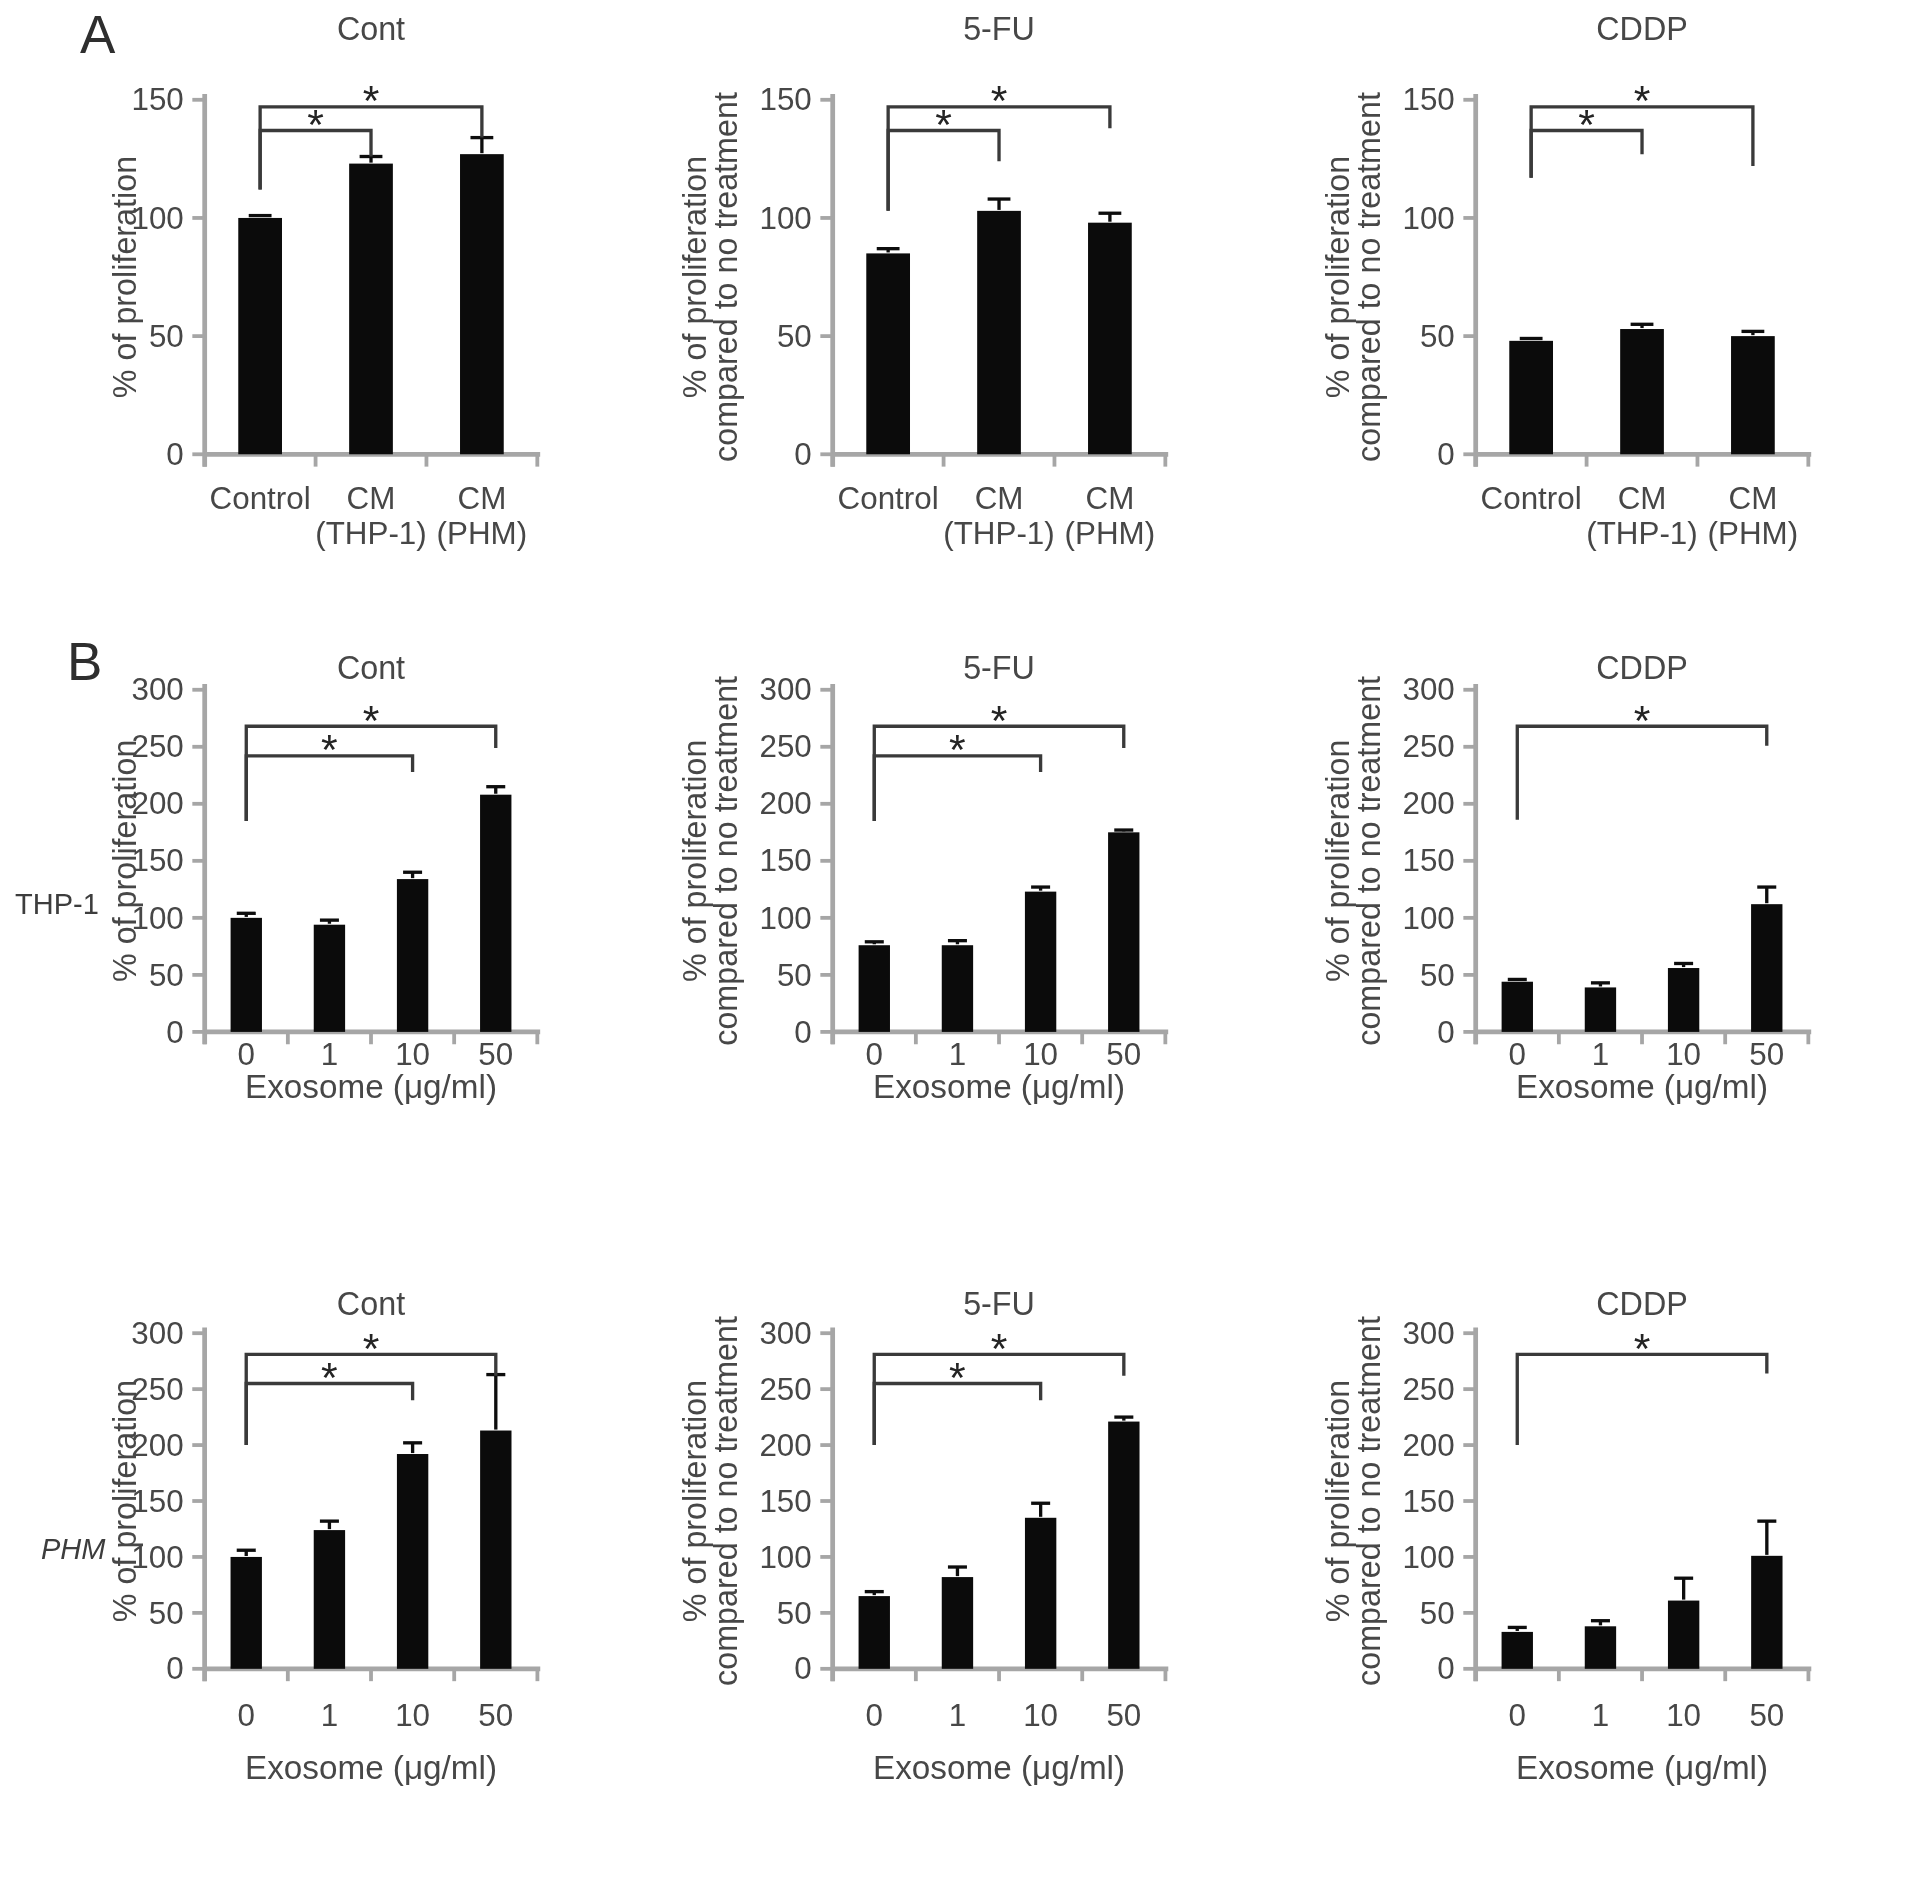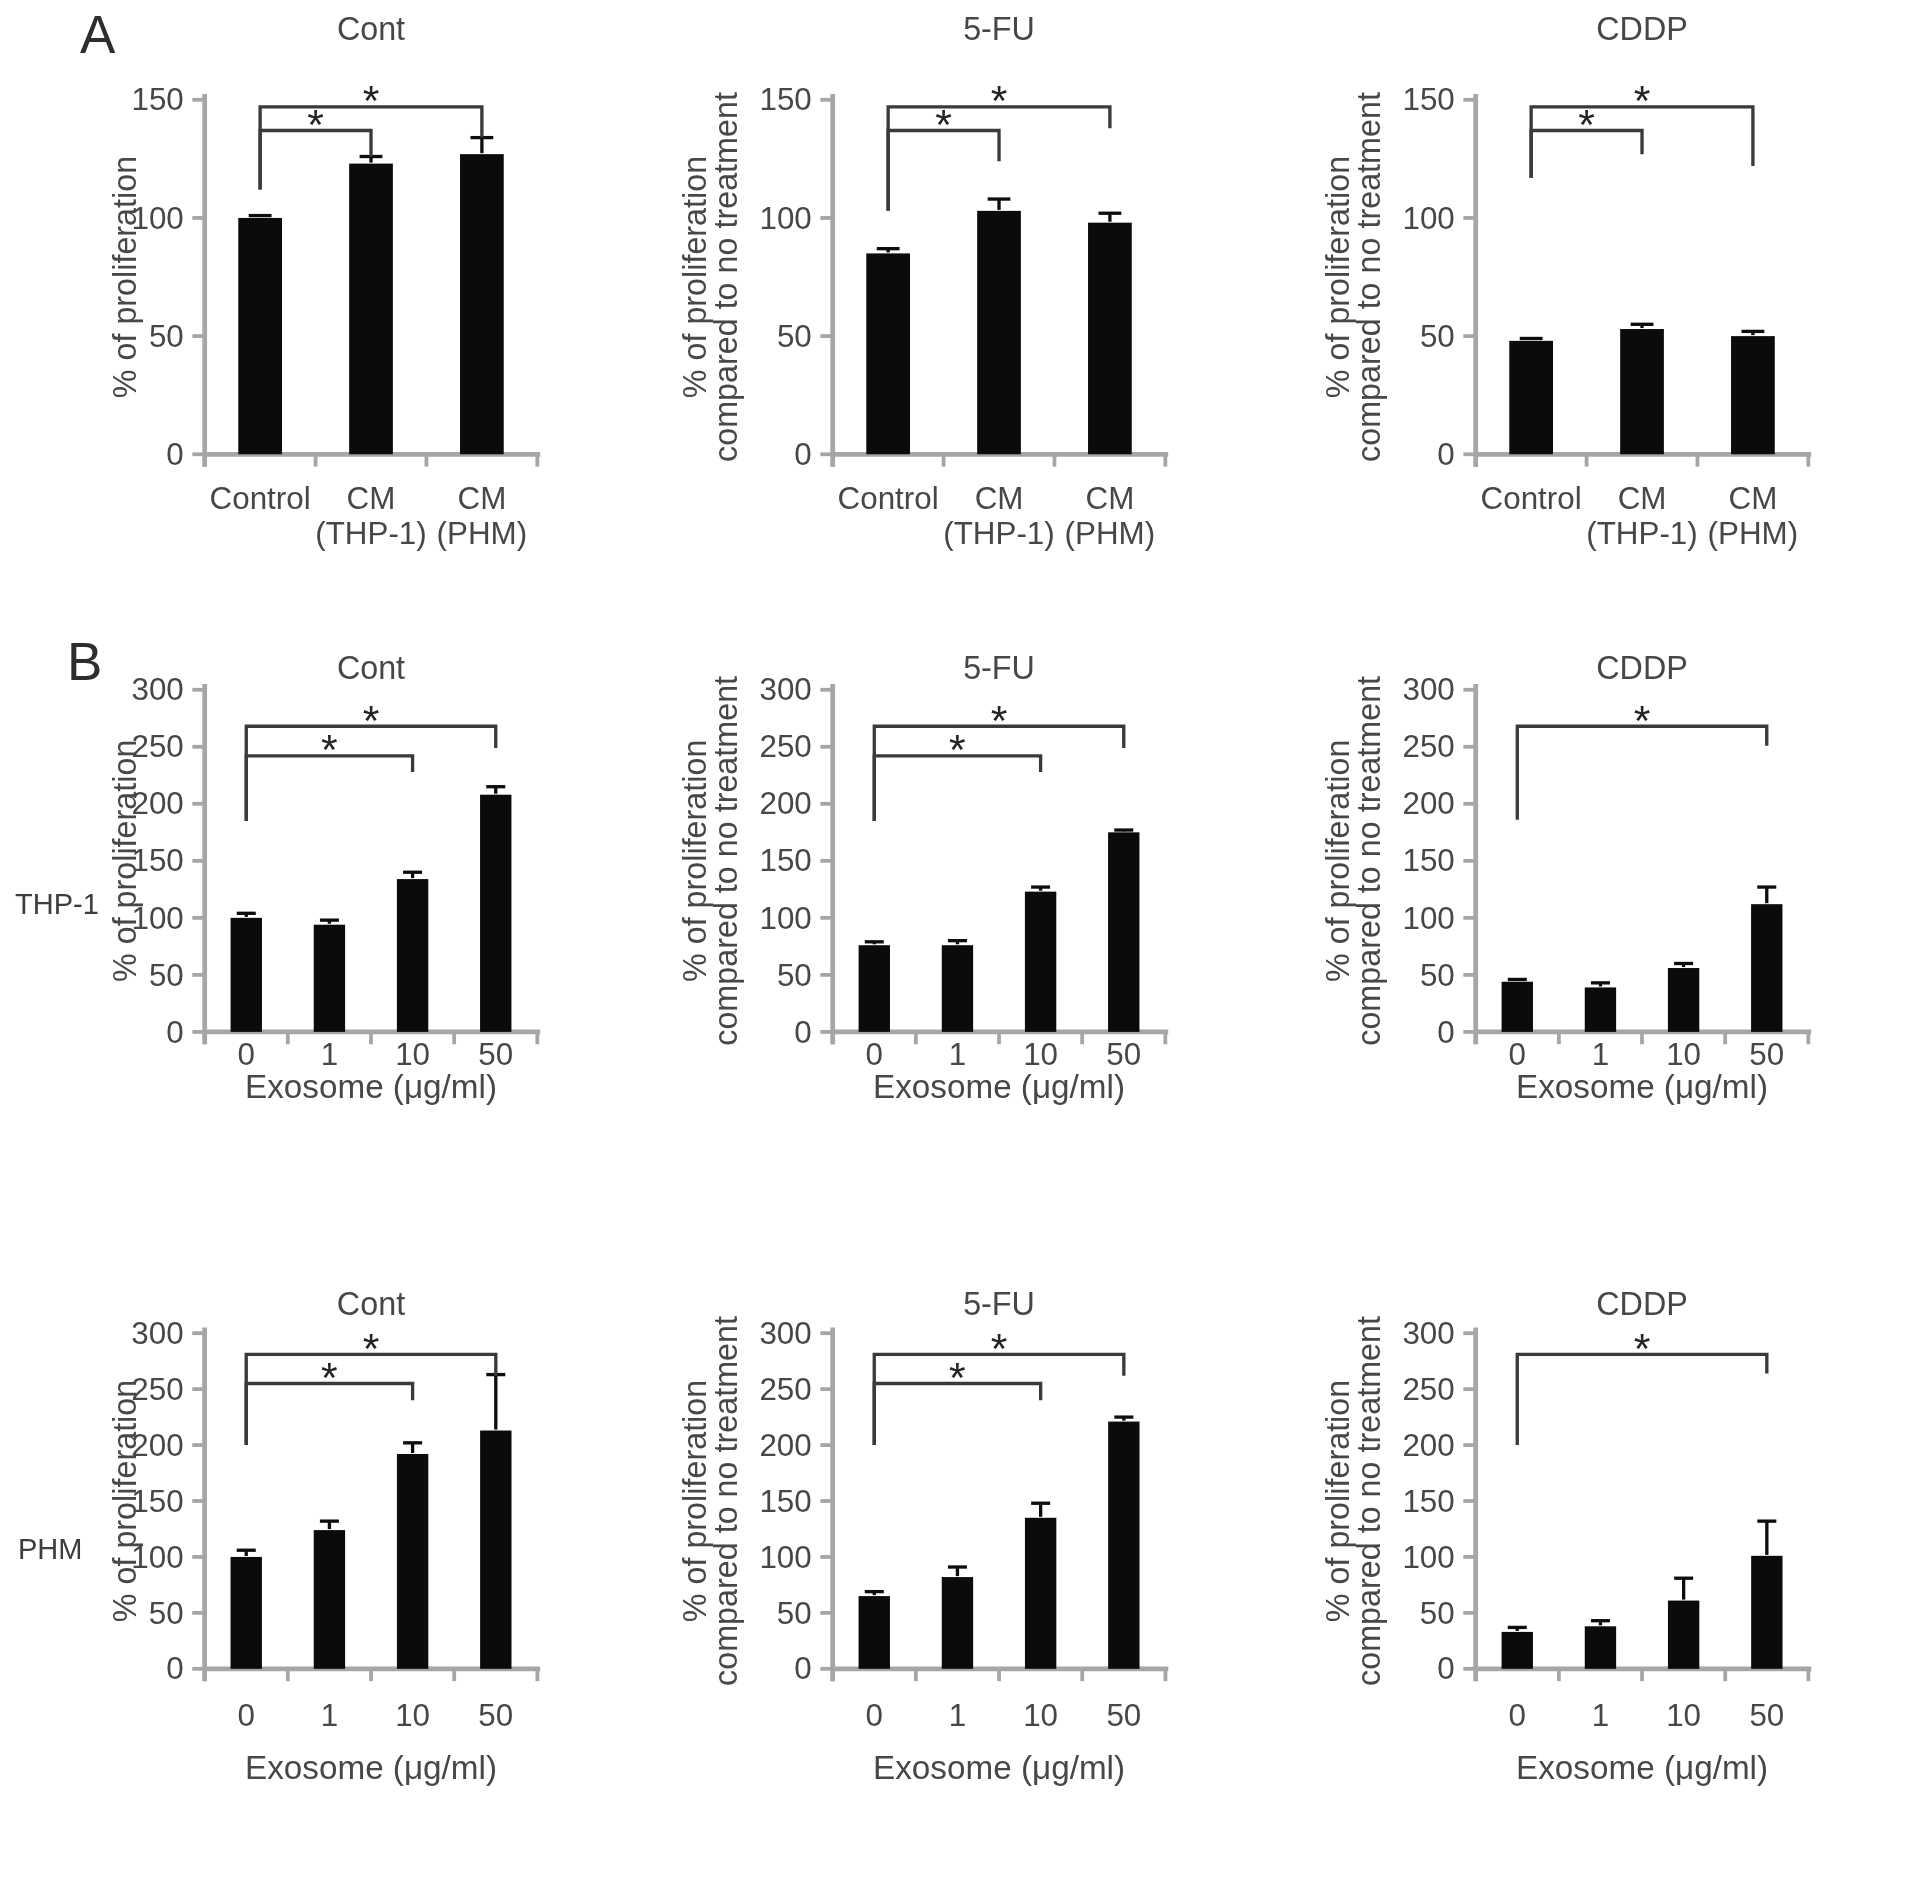--- a/index.html
+++ b/index.html
@@ -3,21 +3,21 @@
 <meta charset="utf-8">
 <style>
   html,body{margin:0;padding:0;background:#ffffff;}
   body{font-family:"Liberation Sans", sans-serif;}
   #stage{position:relative;width:1933px;height:1897px;background:#ffffff;overflow:hidden;}
   .panel-letter{position:absolute;font-size:53px;line-height:1;color:#2e2e2e;}
   #panel-a{left:80px;top:7.6px;}
   #panel-b{left:67px;top:635px;}
   .row-label{position:absolute;font-size:29px;line-height:1;color:#3d3d3d;}
   #row-thp1{left:15px;top:890px;}
-  #row-phm{left:18px;top:1535px;}
+  #row-phm{left:41px;top:1535px;font-style:italic;}
   svg{position:absolute;overflow:visible;}
   svg text{font-family:"Liberation Sans", sans-serif;}
   .t-title{font-size:34px;}
   .t-tick{font-size:33px;}
   .t-cat{font-size:33px;}
   .t-xlab{font-size:35px;}
   .t-ylab{font-size:34px;}
   .t-star{font-size:45px;}
 </style>
 </head>

